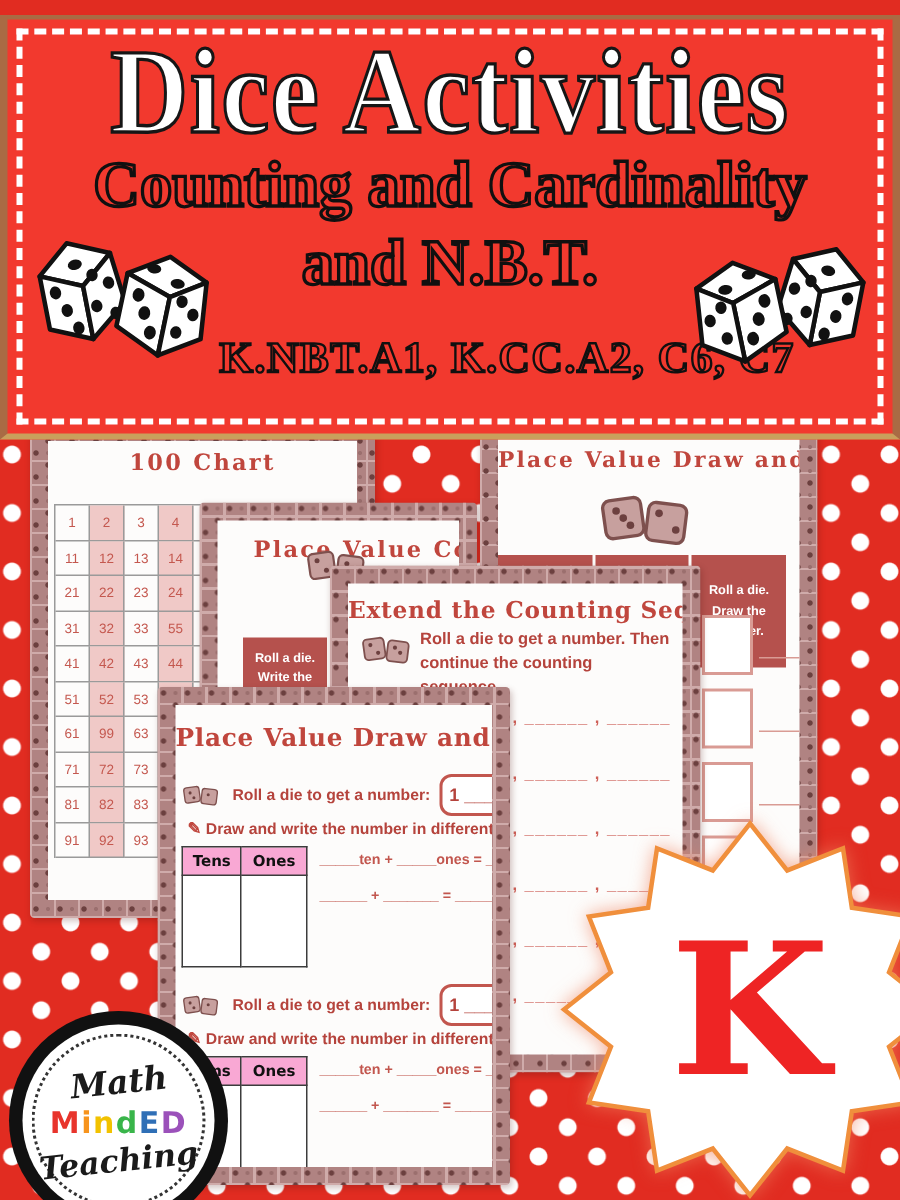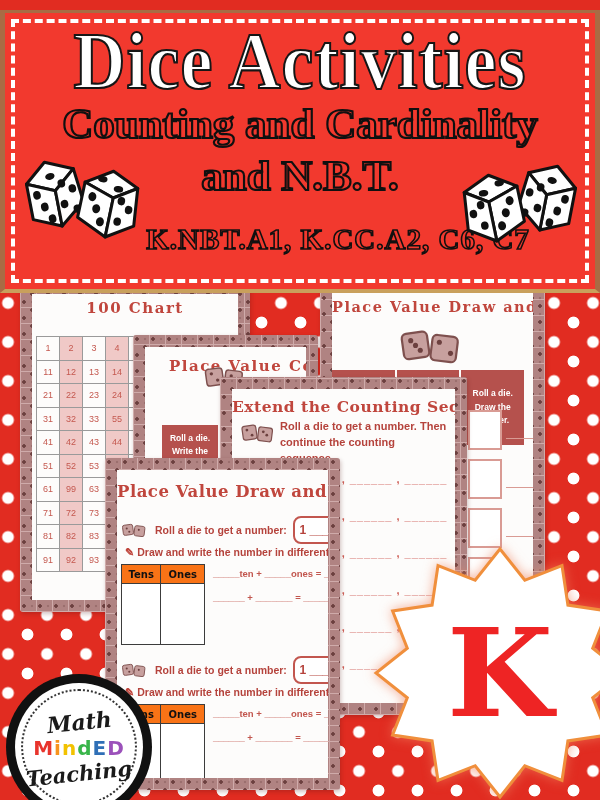--- a/index.html
+++ b/index.html
@@ -102,21 +102,21 @@
   .roll-row{position:absolute;left:4px;height:30px;display:flex;align-items:center;}
   .roll-dice{width:28px;height:19px;margin-right:6px;}
   .roll-label{font-size:10.5px;font-weight:bold;color:#b5433c;white-space:nowrap;}
   .roll-box{margin-left:6px;width:46px;height:24px;border:2px solid #c2564e;border-radius:8px;
             font-size:12px;font-weight:bold;color:#b5433c;display:flex;align-items:center;
             justify-content:center;white-space:nowrap;background:#fff;}
   .pencil-row{position:absolute;left:8px;font-size:10.5px;font-weight:bold;color:#b5433c;
               white-space:nowrap;}
   .pencil{color:#c0463d;font-size:11px;margin-right:3px;}
   .to-table{position:absolute;left:4px;width:84px;border-collapse:collapse;}
-  .to-table th{background:#f97316;border:1.5px solid #3c3c3c;font-size:10px;height:16px;
+  .to-table th{background:#f9a8d4;border:1.5px solid #3c3c3c;font-size:10px;height:16px;
                font-family:"DejaVu Sans",sans-serif;color:#111;font-weight:bold;}
   .to-table td{border:1.5px solid #3c3c3c;height:58px;background:#fff;}
   .eq-line{position:absolute;font-size:9.5px;font-weight:bold;color:#c2564e;white-space:nowrap;}
 
   
   #badge{position:absolute;left:372px;top:287px;width:256px;height:256px;z-index:5;
          filter:drop-shadow(0 0 6px rgba(240,130,95,.65));}
   #badge-k{position:absolute;left:430px;top:340px;width:140px;height:150px;z-index:6;
            text-align:center;font-family:"DejaVu Serif",serif;font-size:122px;line-height:150px;
            color:#ee2424;font-weight:bold;}

